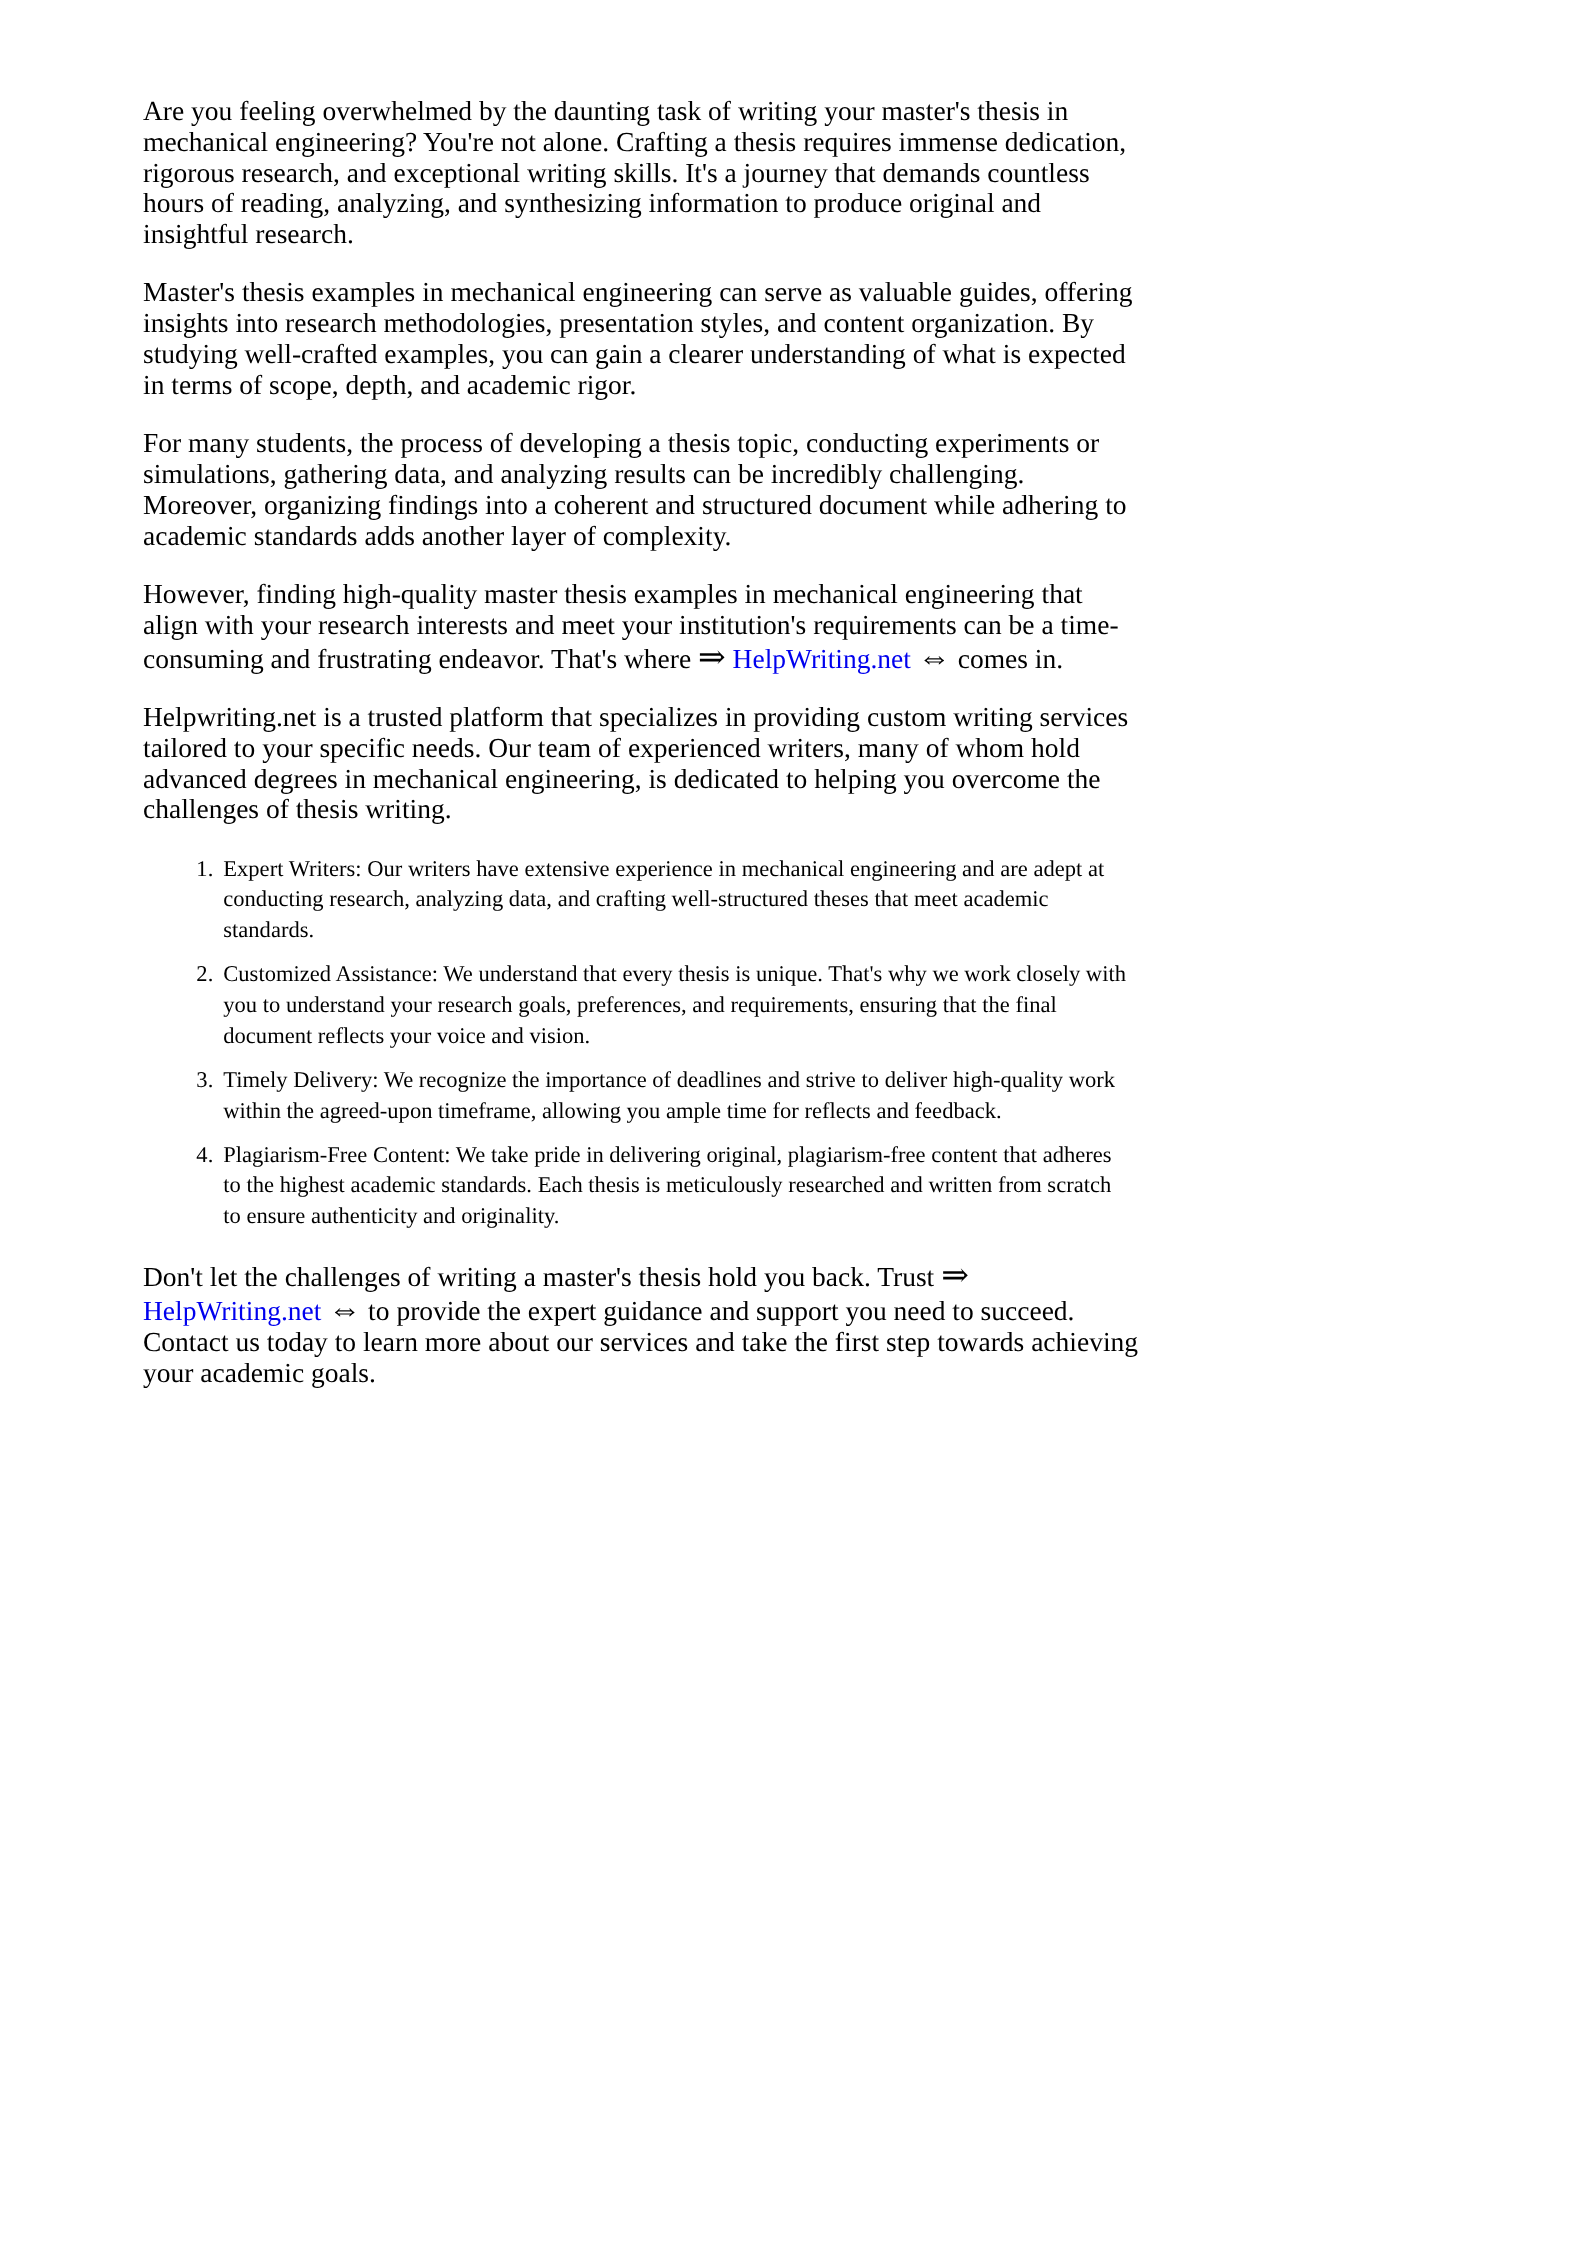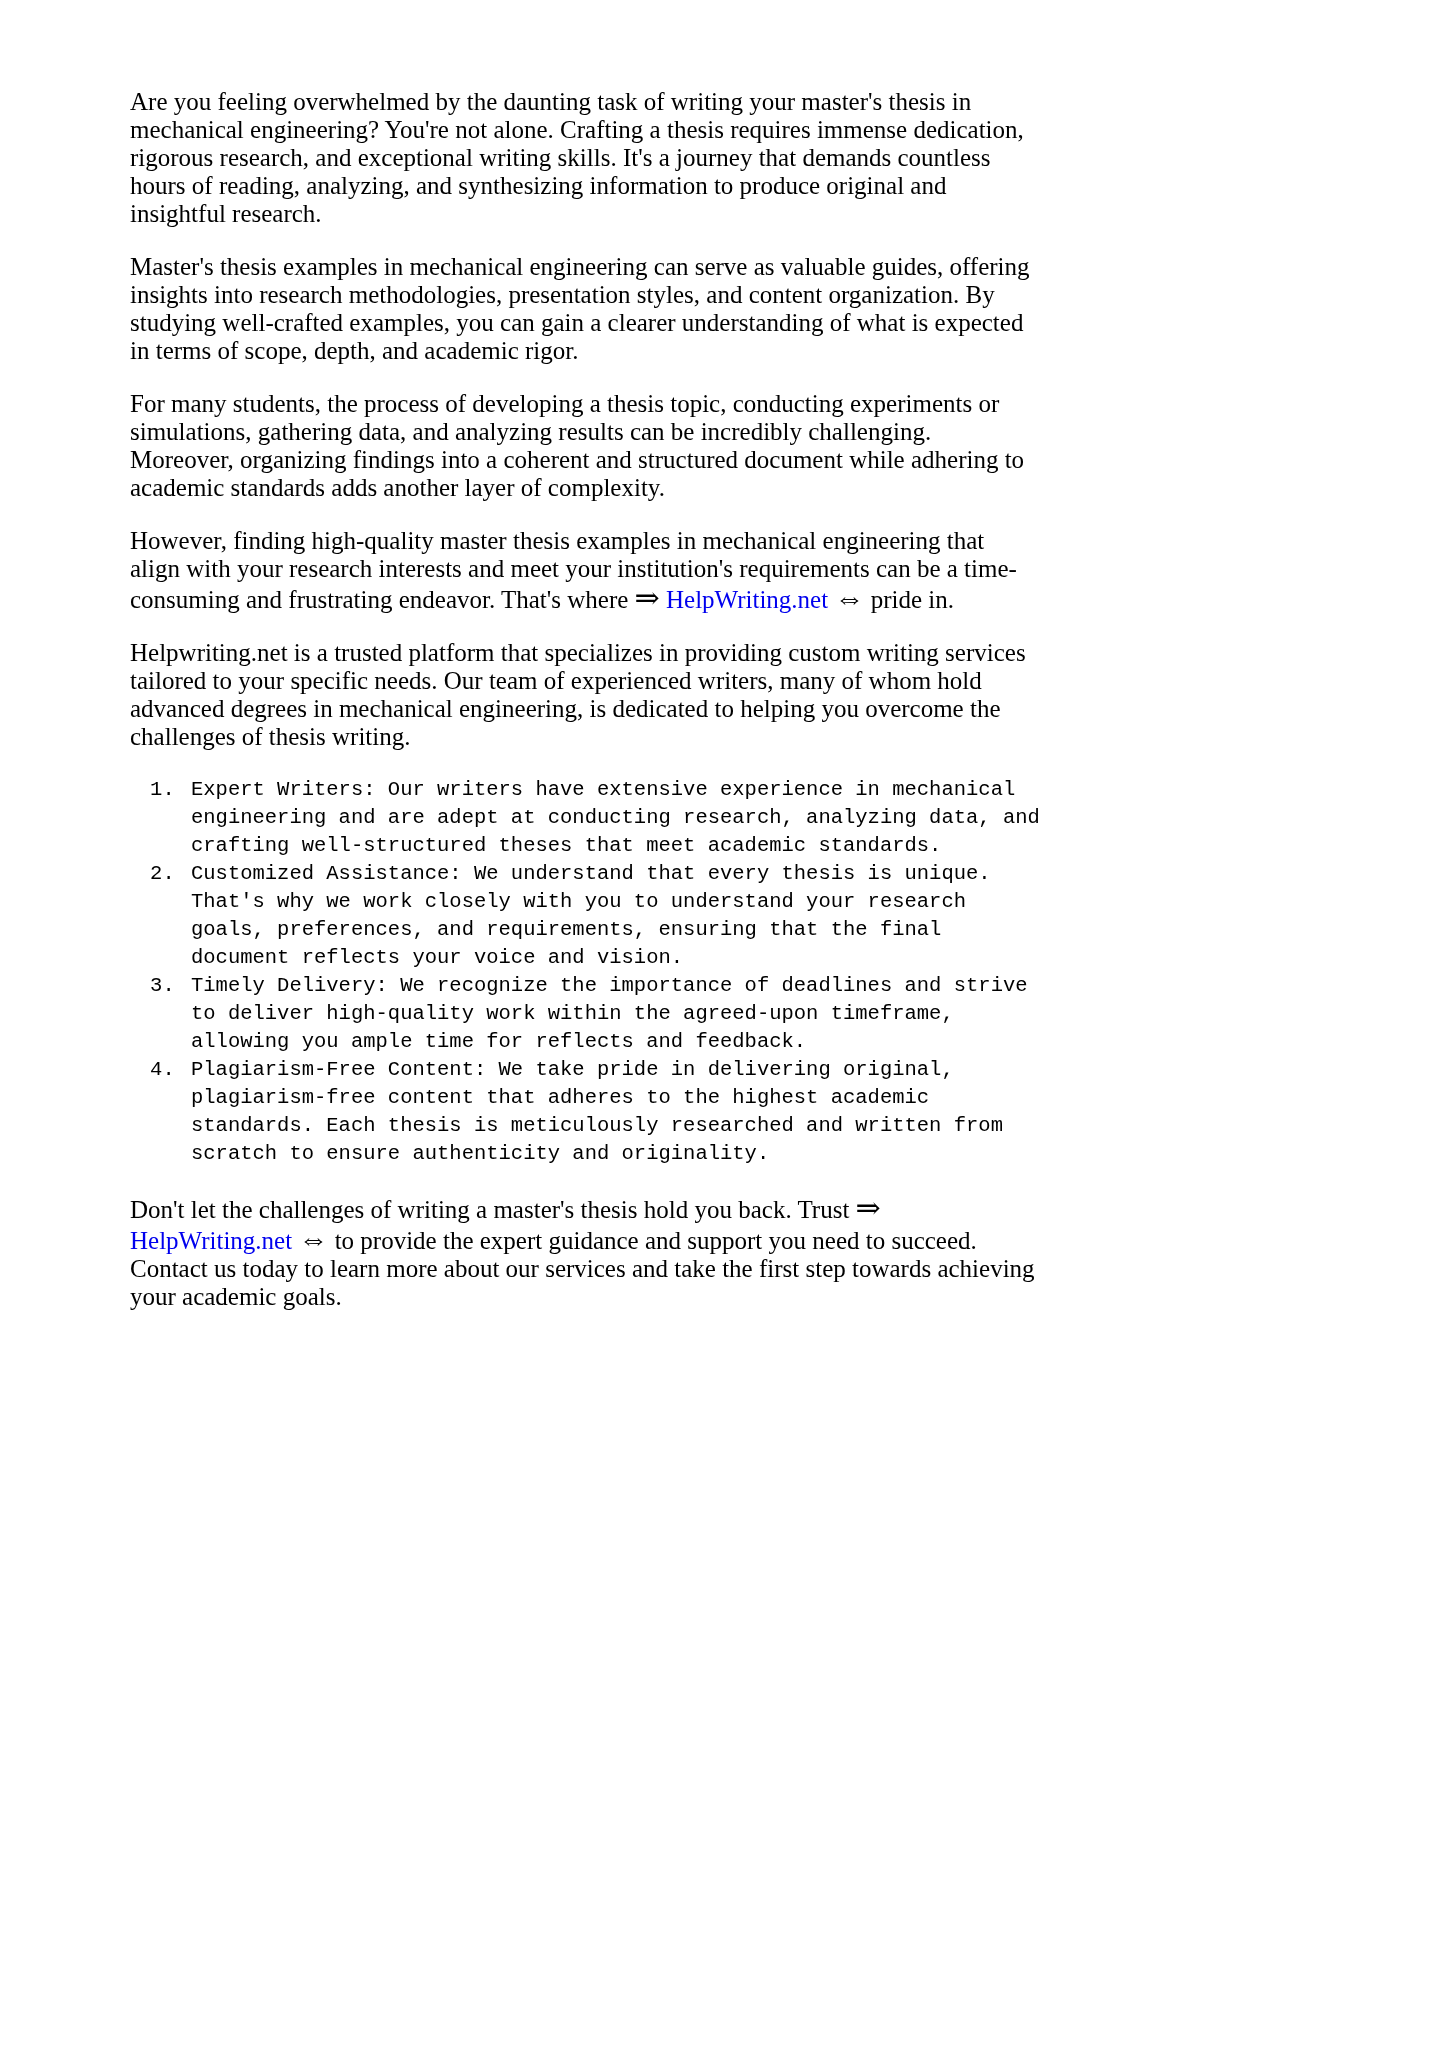--- a/index.html
+++ b/index.html
@@ -26,44 +26,43 @@
     line-height: 28px;
     text-align: left;
   }
   .page ol {
     margin: 0 0 25px 0;
     padding-left: 57px;
     font-size: 20.5px;
     line-height: 28px;
   }
   .page ol li {
-    margin: 0;
+    margin: 12px;
     padding-left: 4px;
-    font-family: Liberation Mono, monospace;
   }
   a.link {
     color: var(--link-color, #0000EE);
     font-weight: normal;
     text-decoration: none;
     cursor: pointer;
   }
   .arrow {
     font-size: 1.2em;
     line-height: 1;
     color: #000000;
   }
 </style>
 </head>
 <body style="background: rgb(255, 255, 255); color: rgb(0, 0, 0);">
 
 <div class="page" id="doc">
     <p><span>Are you feeling overwhelmed by the daunting task of writing your master's thesis in mechanical engineering? You're not alone. Crafting a thesis requires immense dedication, rigorous research, and exceptional writing skills. It's a journey that demands countless hours of reading, analyzing, and synthesizing information to produce original and insightful research.</span></p>
     <p><span>Master's thesis examples in mechanical engineering can serve as valuable guides, offering insights into research methodologies, presentation styles, and content organization. By studying well-crafted examples, you can gain a clearer understanding of what is expected in terms of scope, depth, and academic rigor.</span></p>
     <p><span>For many students, the process of developing a thesis topic, conducting experiments or simulations, gathering data, and analyzing results can be incredibly challenging. Moreover, organizing findings into a coherent and structured document while adhering to academic standards adds another layer of complexity.</span></p>
-    <p><span>However, finding high-quality master thesis examples in mechanical engineering that align with your research interests and meet your institution's requirements can be a time-consuming and frustrating endeavor. That's where </span><span class="arrow">⇒</span><span> </span><a href="#" class="link">HelpWriting.net</a><span> </span><span class="arrow">⇔</span><span> pride in.</span></p>
+    <p><span>However, finding high-quality master thesis examples in mechanical engineering that align with your research interests and meet your institution's requirements can be a time-consuming and frustrating endeavor. That's where </span><span class="arrow">⇒</span><span> </span><a href="#" class="link">HelpWriting.net</a><span> </span><span class="arrow">⇔</span><span> comes in.</span></p>
     <p><span>Helpwriting.net is a trusted platform that specializes in providing custom writing services tailored to your specific needs. Our team of experienced writers, many of whom hold advanced degrees in mechanical engineering, is dedicated to helping you overcome the challenges of thesis writing.</span></p>
     <ol>
       <li><span>Expert Writers: Our writers have extensive experience in mechanical engineering and are adept at conducting research, analyzing data, and crafting well-structured theses that meet academic standards.</span></li>
       <li><span>Customized Assistance: We understand that every thesis is unique. That's why we work closely with you to understand your research goals, preferences, and requirements, ensuring that the final document reflects your voice and vision.</span></li>
       <li><span>Timely Delivery: We recognize the importance of deadlines and strive to deliver high-quality work within the agreed-upon timeframe, allowing you ample time for reflects and feedback.</span></li>
       <li><span>Plagiarism-Free Content: We take pride in delivering original, plagiarism-free content that adheres to the highest academic standards. Each thesis is meticulously researched and written from scratch to ensure authenticity and originality.</span></li>
     </ol>
     <p><span>Don't let the challenges of writing a master's thesis hold you back. Trust </span><span class="arrow">⇒</span><span> </span><a href="#" class="link">HelpWriting.net</a><span> </span><span class="arrow">⇔</span><span> to provide the expert guidance and support you need to succeed. Contact us today to learn more about our services and take the first step towards achieving your academic goals.</span></p>
   </div>
 

